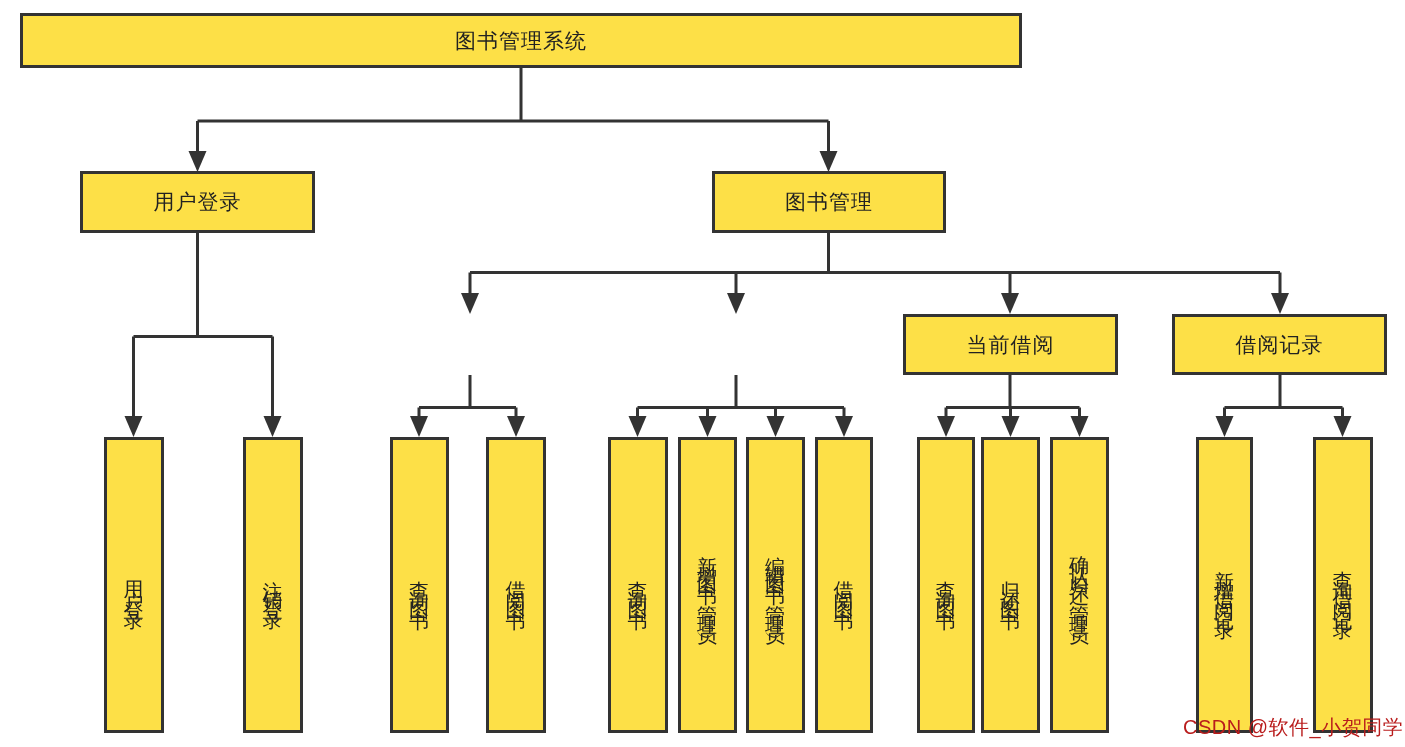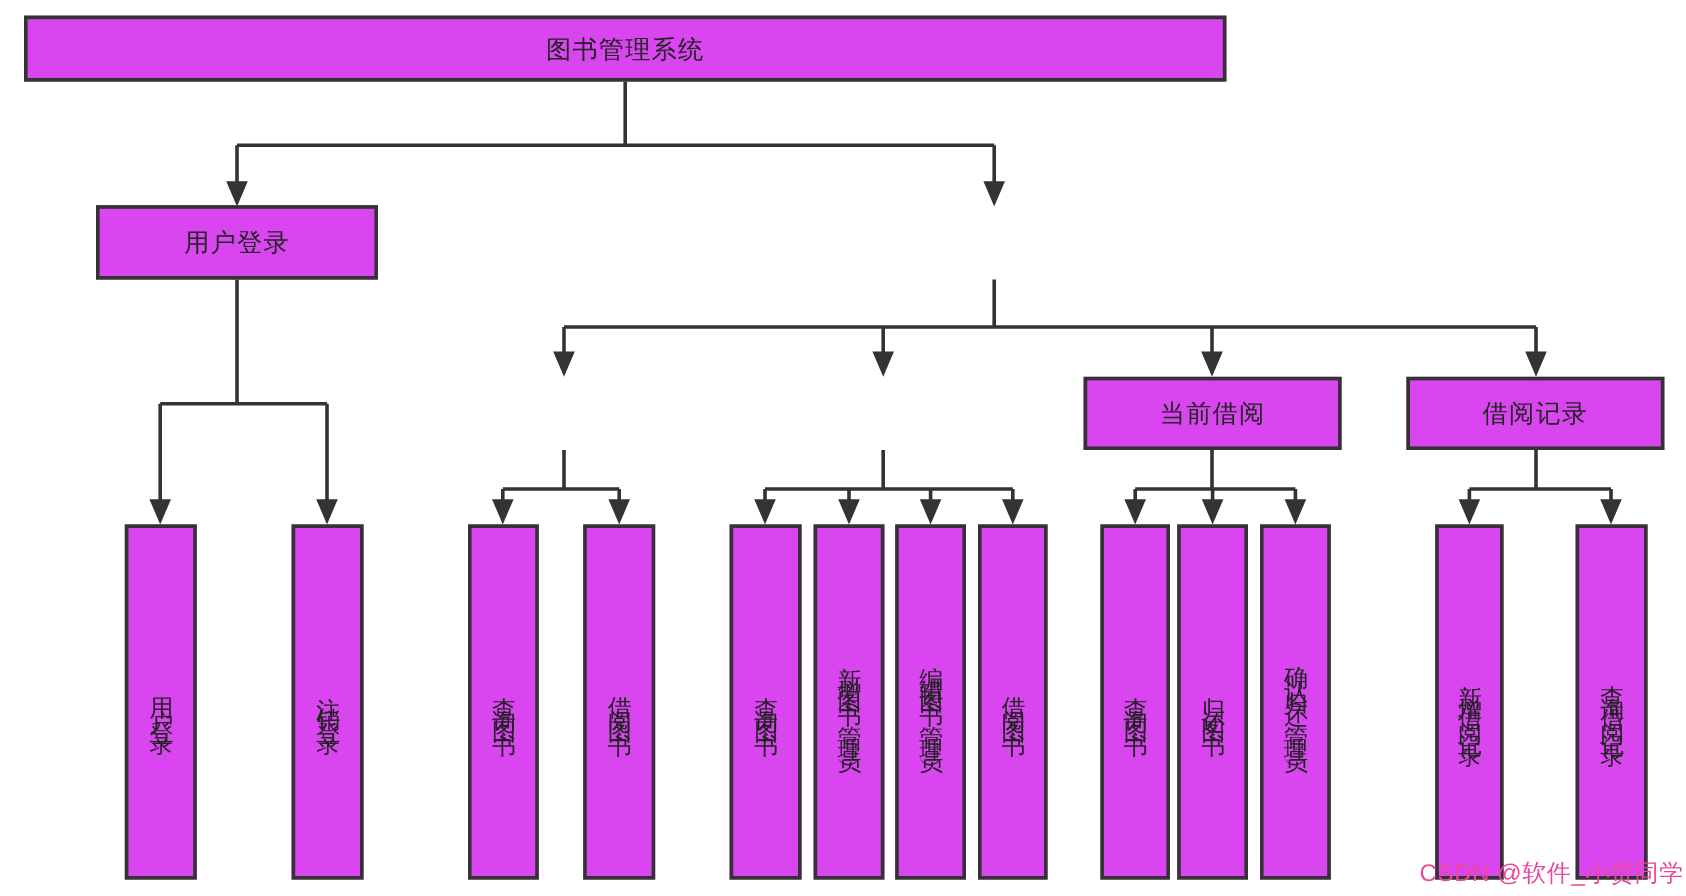--- a/index.html
+++ b/index.html
@@ -3,33 +3,33 @@
 <meta charset="utf-8">
 <style>
   html,body { margin:0; padding:0; background:#ffffff; }
   .canvas {
     position:relative; width:1405px; height:747px; background:#ffffff;
     font-family:"Liberation Sans","DejaVu Sans",sans-serif; overflow:hidden;
   }
   svg.wires { position:absolute; left:0; top:0; z-index:1; }
   .box {
     position:absolute; box-sizing:border-box; z-index:2;
-    border:3px solid #333333; background:#d946ef; color:#222222;
+    border:3px solid #333333; background:#fde047; color:#222222;
     display:flex; align-items:center; justify-content:center;
     text-align:center;
   }
   .h { font-size:21px; letter-spacing:1px; font-weight:500; }
   .v {
     writing-mode:vertical-rl; text-orientation:mixed;
     font-size:20px; letter-spacing:10px; font-weight:500;
     line-height:1;
   }
   .watermark {
     position:absolute; left:1183px; top:714px; z-index:3;
-    font-size:20px; color:#ec4899; white-space:nowrap; letter-spacing:0.5px;
+    font-size:20px; color:#b91c1c; white-space:nowrap; letter-spacing:0.5px;
   }
 </style>
 </head>
 <body>
 
 <div class="canvas">
 
   <svg class="wires" width="1405" height="747" viewBox="0 0 1405 747" fill="none" stroke="#333333" stroke-width="3">
 
     <g>
@@ -76,20 +76,21 @@
     <g>
       <path d="M1280 375 V407.5 M1224.5 407.5 H1342.5 M1224.5 407.5 V418 M1342.5 407.5 V418"></path>
       <polygon points="1215.5,416 1233.5,416 1224.5,437" fill="#333333" stroke="none"></polygon>
       <polygon points="1333.5,416 1351.5,416 1342.5,437" fill="#333333" stroke="none"></polygon>
     </g>
   </svg>
 
   <div class="box h" style="left:20px;top:13px;width:1002px;height:55px">图书管理系统</div>
 
   <div class="box h" style="left:80px;top:171px;width:235px;height:62px">用户登录</div>
+  <div class="box h" style="left:712px;top:171px;width:234px;height:62px">图书管理</div>
 
   <div class="box h" style="left:1172px;top:314px;width:215px;height:61px">借阅记录</div>
   <div class="box h" style="left:903px;top:314px;width:215px;height:61px">当前借阅</div>
 
   <div class="box v" style="left:104px;top:437px;width:60px;height:296px">用户登录</div>
   <div class="box v" style="left:243px;top:437px;width:60px;height:296px">注销登录</div>
 
   <div class="box v" style="left:390px;top:437px;width:59px;height:296px">查询图书</div>
   <div class="box v" style="left:486px;top:437px;width:60px;height:296px">借阅图书</div>
 

